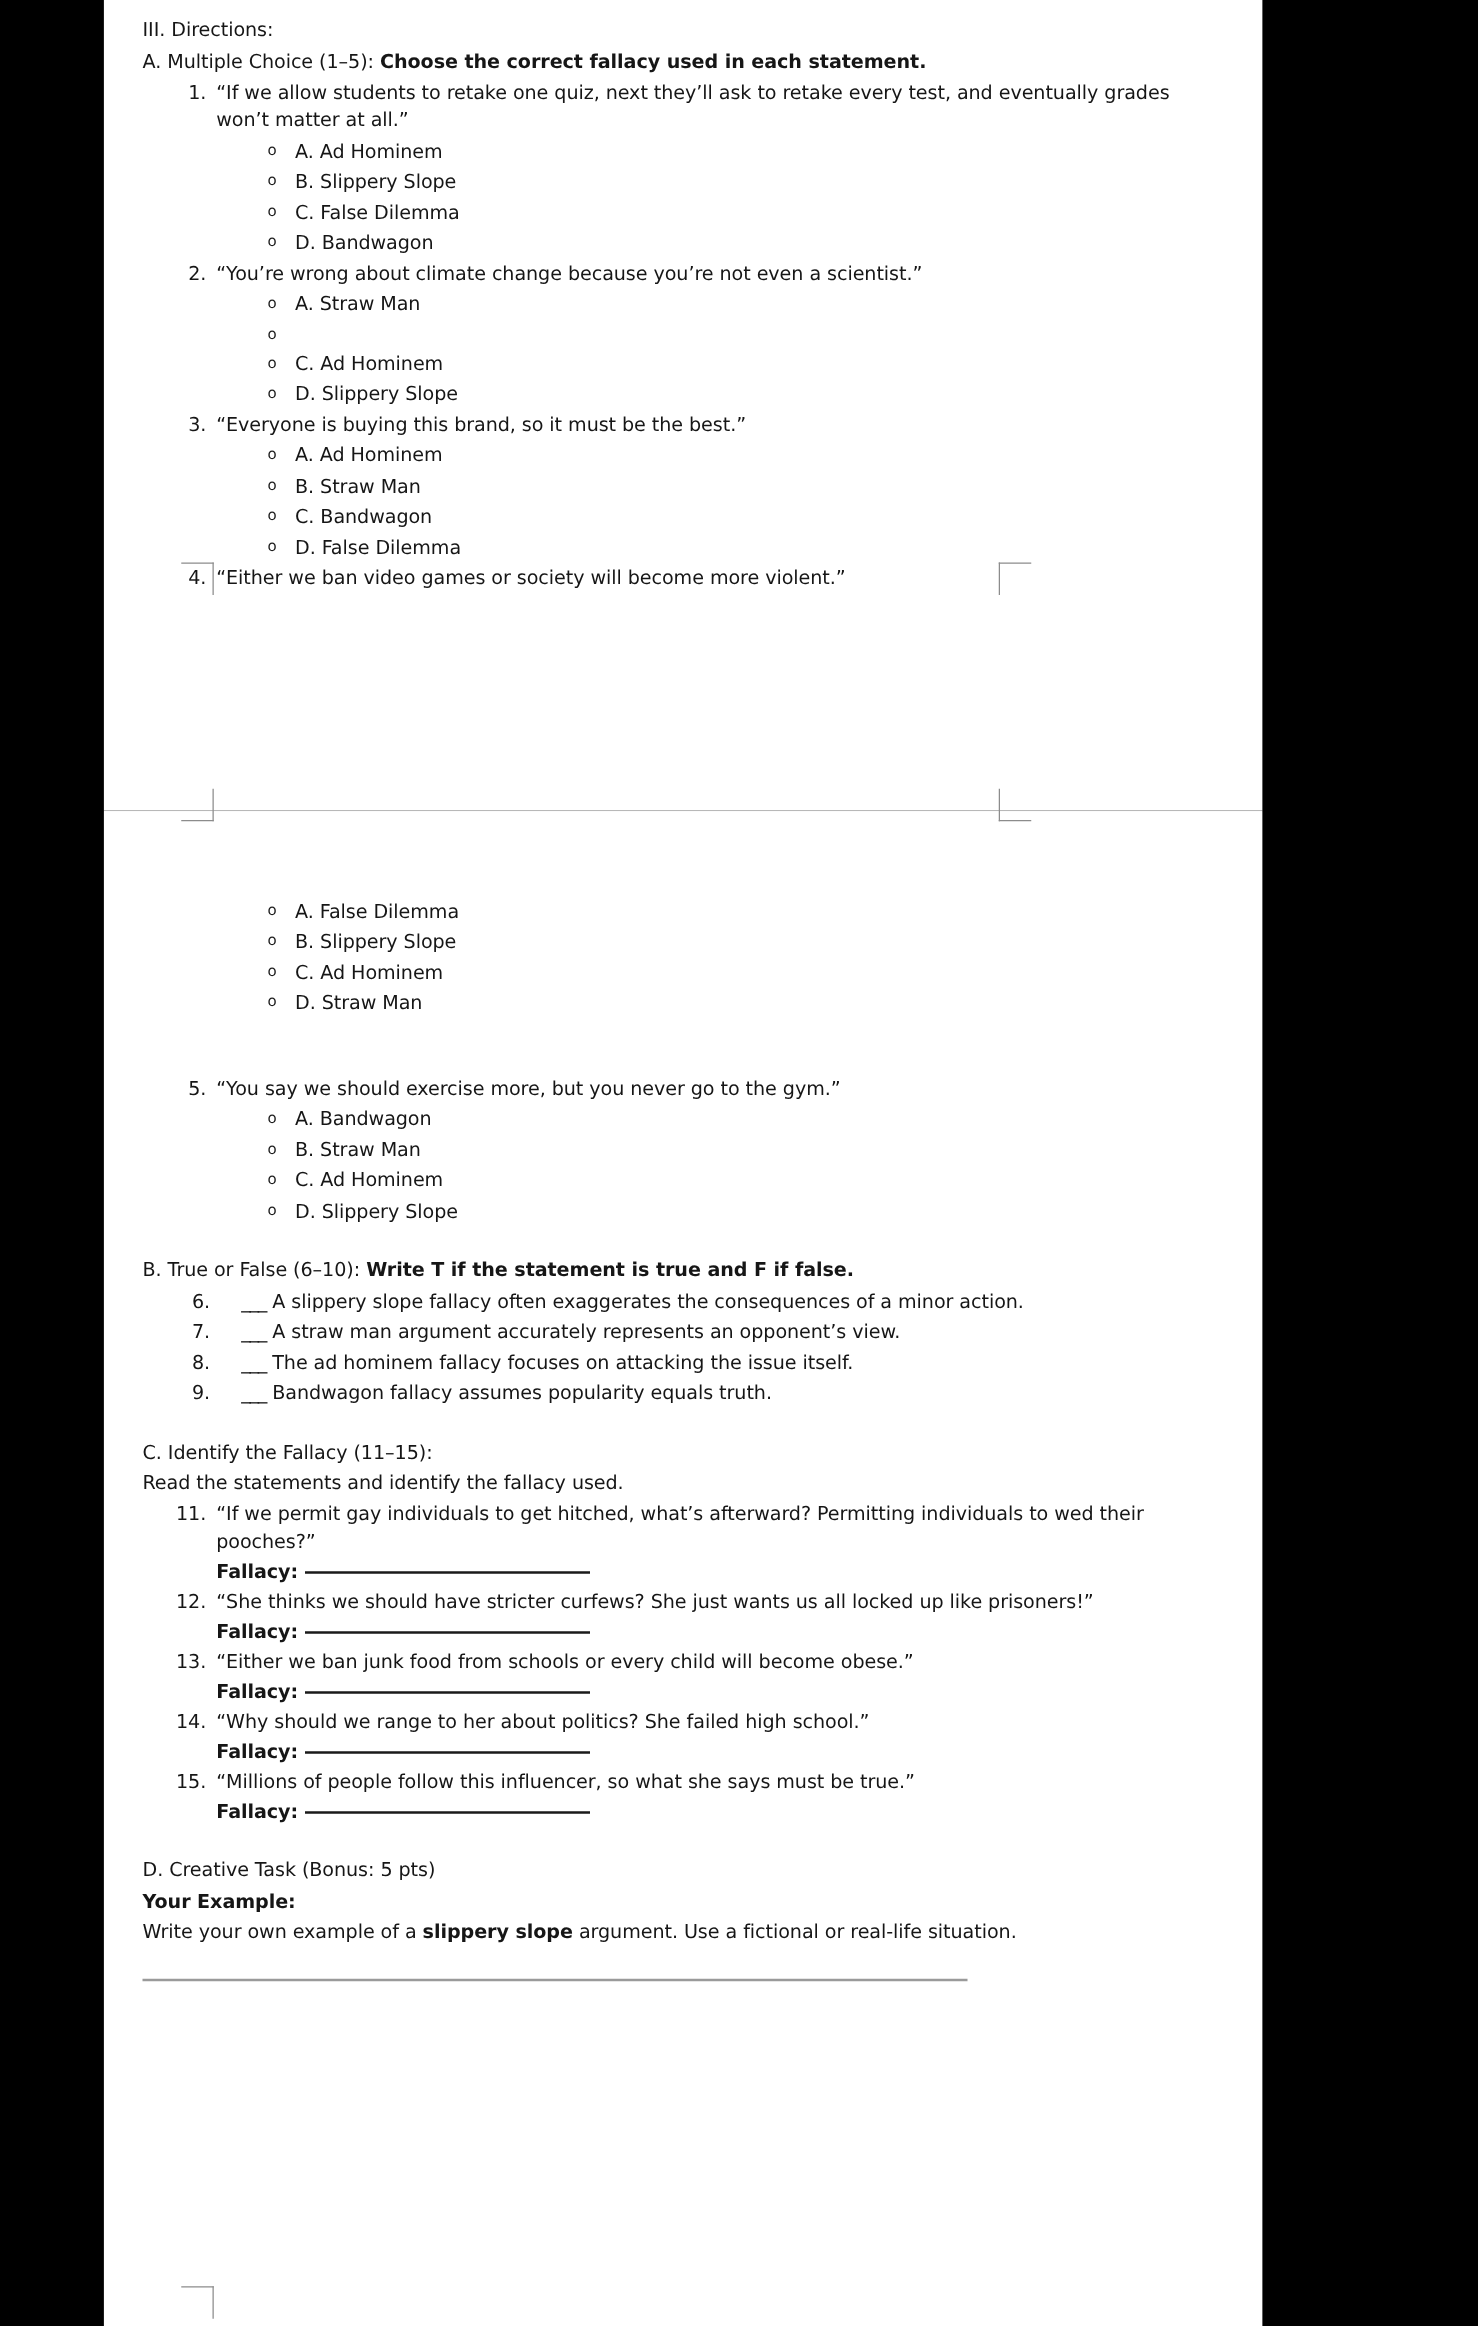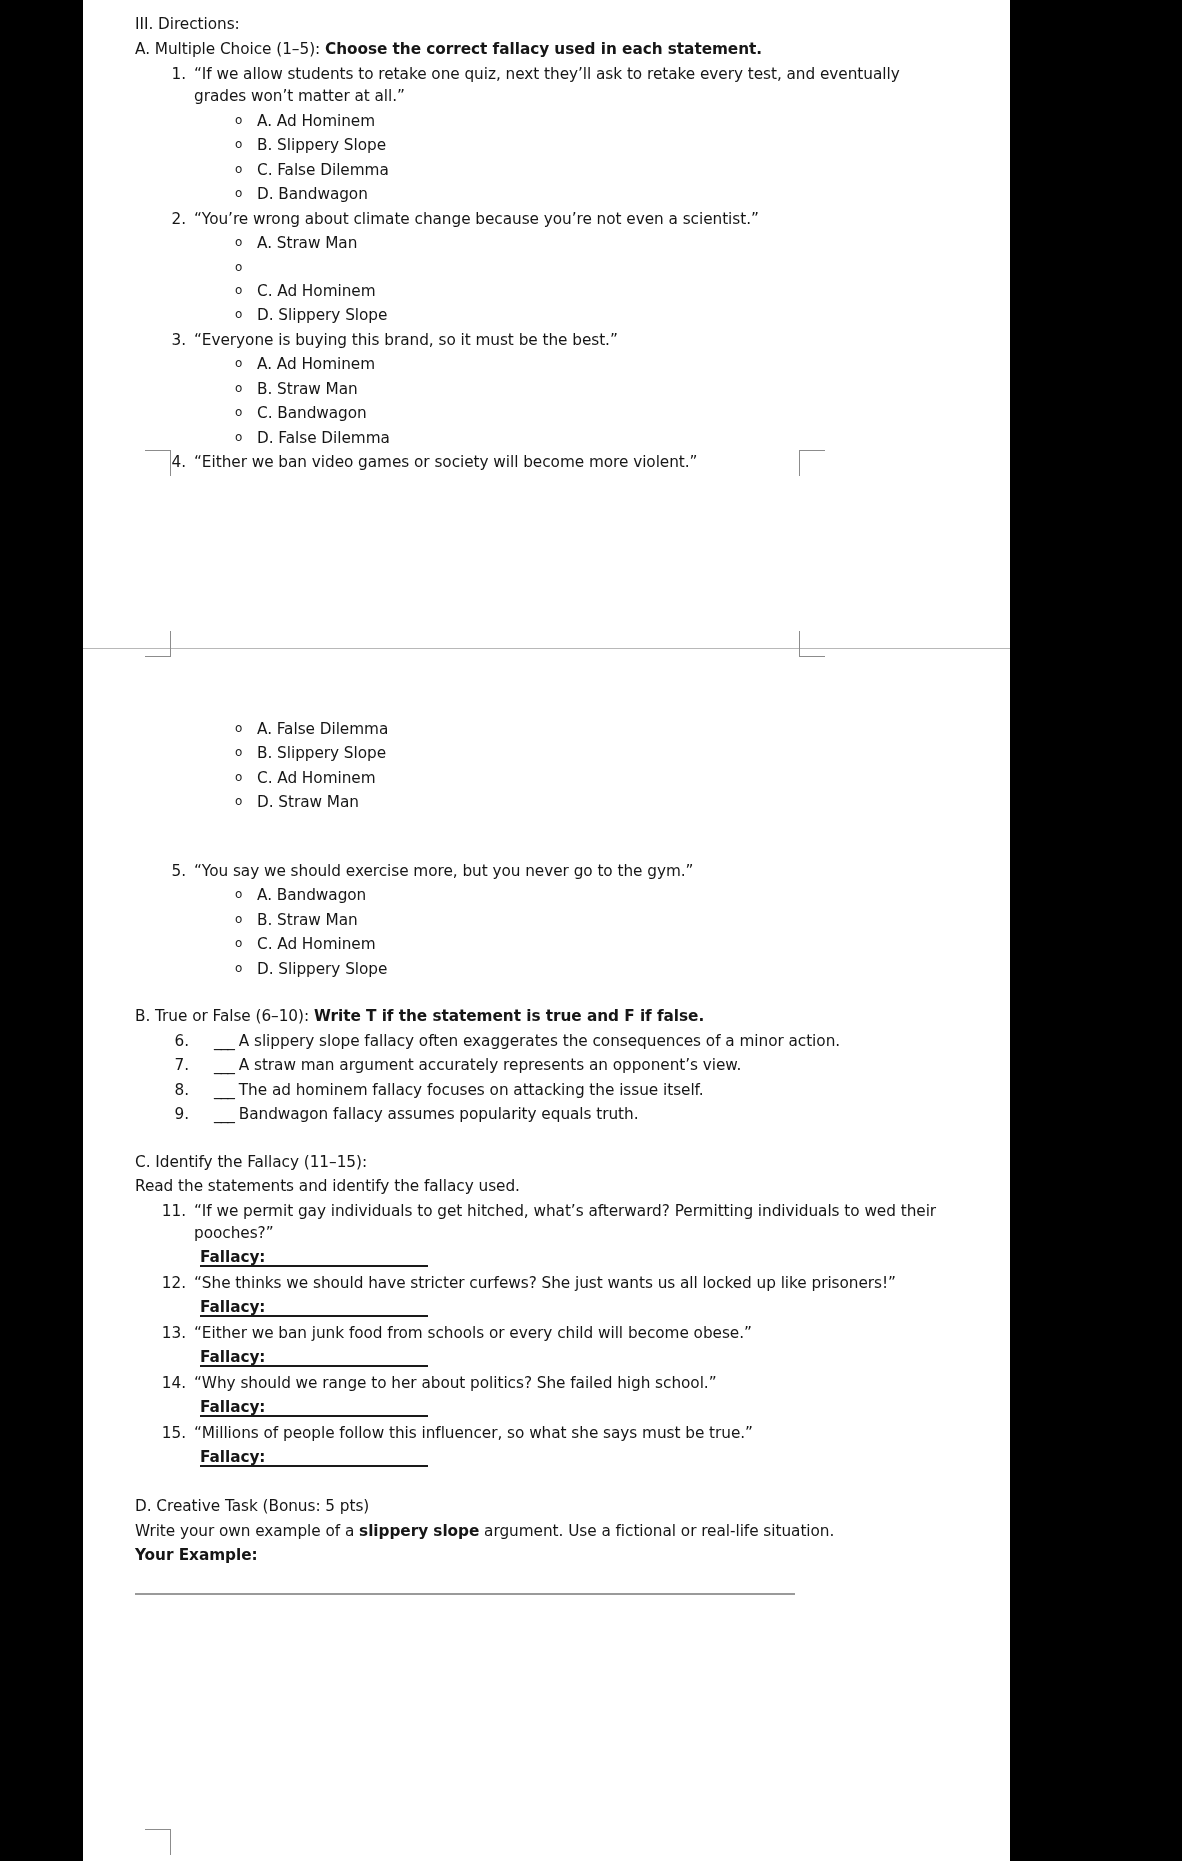--- a/index.html
+++ b/index.html
@@ -48,21 +48,21 @@
     position: absolute;
     left: 0;
     top: 648px;
     width: 927px;
     height: 1px;
     background: #b8b8b8;
   }
   .sheet-two { top: 649px; height: 1212px; }
 
   .doc-body {
-    padding: 0 62px 0 52px;
+    padding: 0 62px 0 31px;
     font-size: 15.3px;
     line-height: 1.47;
     color: #161616;
     letter-spacing: -0.05px;
   }
 
   
   .line { margin: 0; }
   .b { font-weight: bold; }
 
@@ -117,21 +117,20 @@
   }
   .tf-text { flex: 1; }
   .blank-s { letter-spacing: -1px; margin-left: 20px; }
 
   
   .fallacy-row {
     margin-top: 1px;
     padding-left: 59px;
     display: flex;
     align-items: baseline;
-    flex-direction: column;
   }
   .fallacy-label { font-weight: bold; }
   .fallacy-rule {
     display: inline-block;
     width: 228px;
     border-bottom: 2.2px solid #1a1a1a;
     margin-left: 6px;
     position: relative;
     top: -3px;
   }
@@ -386,24 +385,24 @@
         <span class="q-text">“Millions of people follow this influencer, so what she says must be true.”</span>
       </div>
       <div class="fallacy-row">
         <span class="fallacy-label">Fallacy:</span>
         <span class="fallacy-rule"></span>
       </div>
 
       <div class="gap-md"></div>
 
       <p class="line head-sec">D. Creative Task (Bonus: 5 pts)</p>
+      <p class="line b sub-instr">Your Example:</p>
       <p class="line sub-instr">
         <span>Write your own example of a </span><span class="b">slippery slope</span><span> argument. Use a fictional or real-life situation.</span>
       </p>
-      <p class="line b sub-instr">Your Example:</p>
 
       <div class="answer-rule"></div>
 
     </div>
 
     <div class="crop crop-br" style="left:62px; top:-18px;">
       <i class="h"></i>
         <i class="v"></i>
     </div>
     <div class="crop crop-bl" style="left:716px; top:-18px;">

